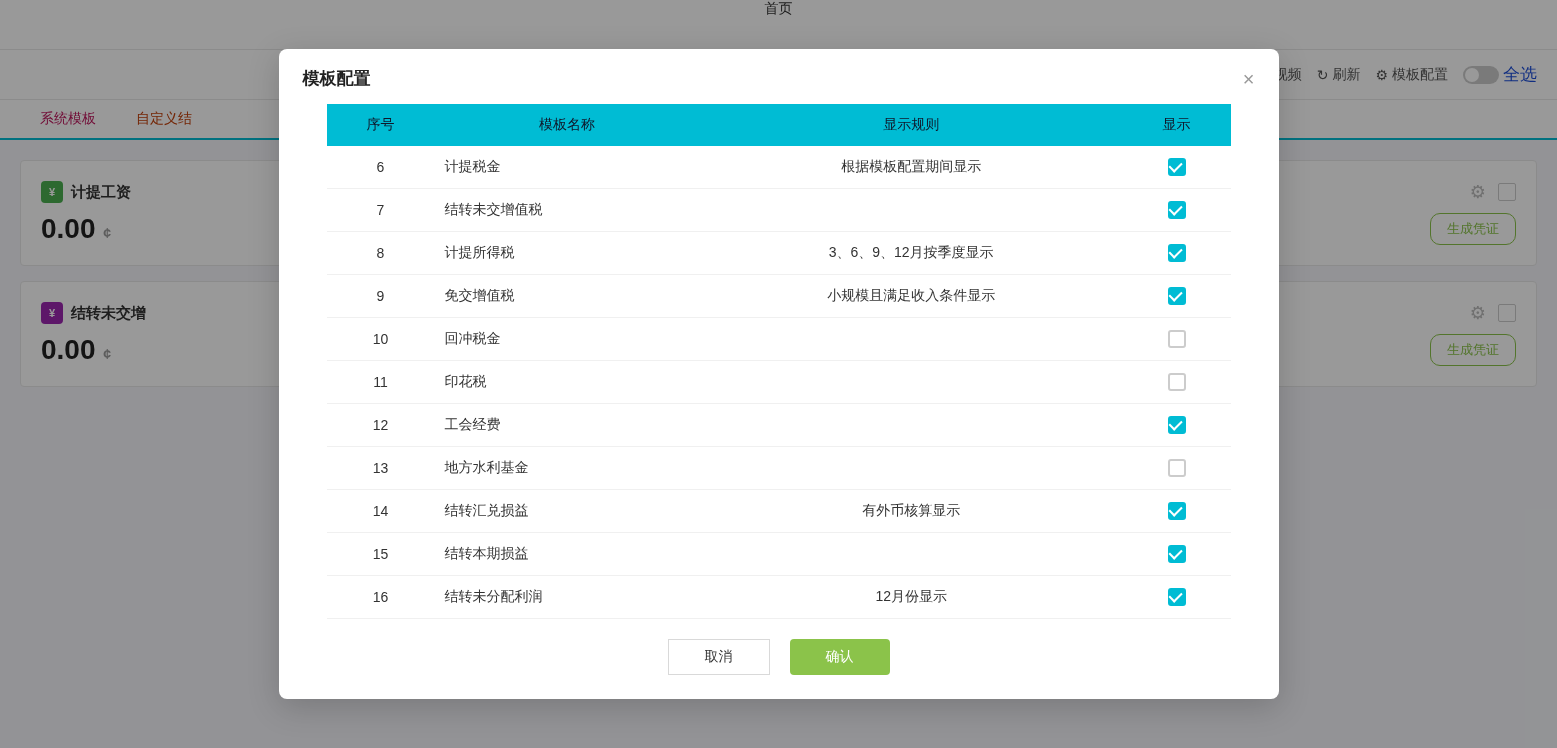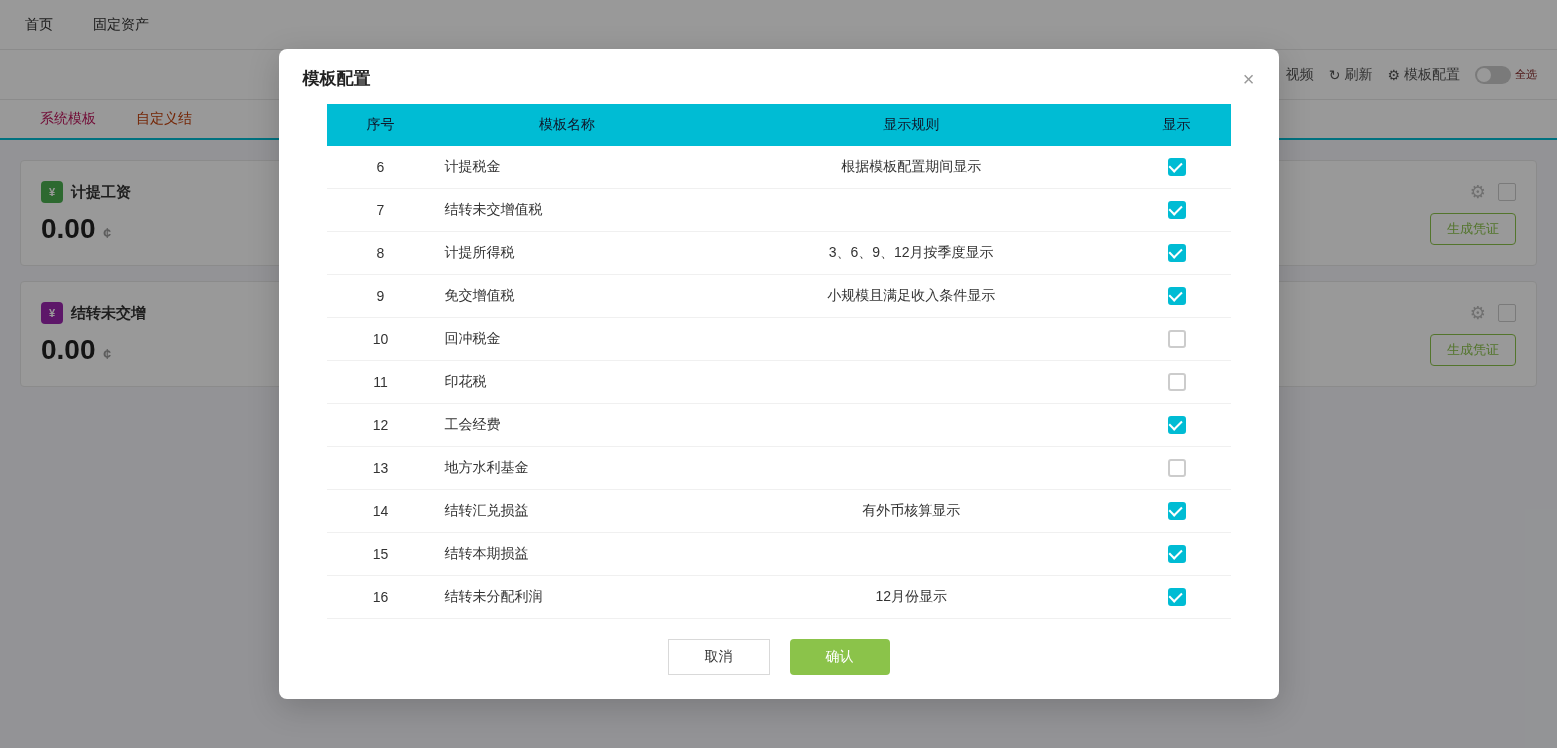--- a/index.html
+++ b/index.html
@@ -24,20 +24,21 @@
 
     
     .top-nav {
       background: #fff;
       height: 50px;
       display: flex;
       align-items: center;
       padding: 0 20px;
       border-bottom: 1px solid #e8e8e8;
       gap: 30px;
+      flex-direction: column;
     }
     .top-nav-item {
       color: #333;
       font-size: 14px;
       cursor: pointer;
       padding: 0 5px;
     }
 
     
     .toolbar-row {
@@ -122,21 +123,21 @@
     .amount {
       font-size: 28px;
       font-weight: bold;
       color: #222;
     }
 
     .btn-outline {
       background: #fff;
       color: #8bc34a;
       border: 1px solid #8bc34a;
-      border-radius: 4px;
+      border-radius: 10px;
       padding: 6px 16px;
       cursor: pointer;
       font-size: 13px;
     }
 
     
     .overlay {
       position: absolute;
       top: 0; left: 0;
       width: 100%; height: 100%;
@@ -345,22 +346,22 @@
       align-items: center;
       gap: 4px;
       background: none;
       border: none;
     }
 
     .toggle-all {
       display: flex;
       align-items: center;
       gap: 4px;
-      font-size: 11px;
-      color: #7f1d1d;
+      font-size: 17px;
+      color: #1d4ed8;
     }
 
     .toggle-switch {
       width: 36px;
       height: 18px;
       background: #ccc;
       border-radius: 9px;
       position: relative;
       cursor: pointer;
     }

